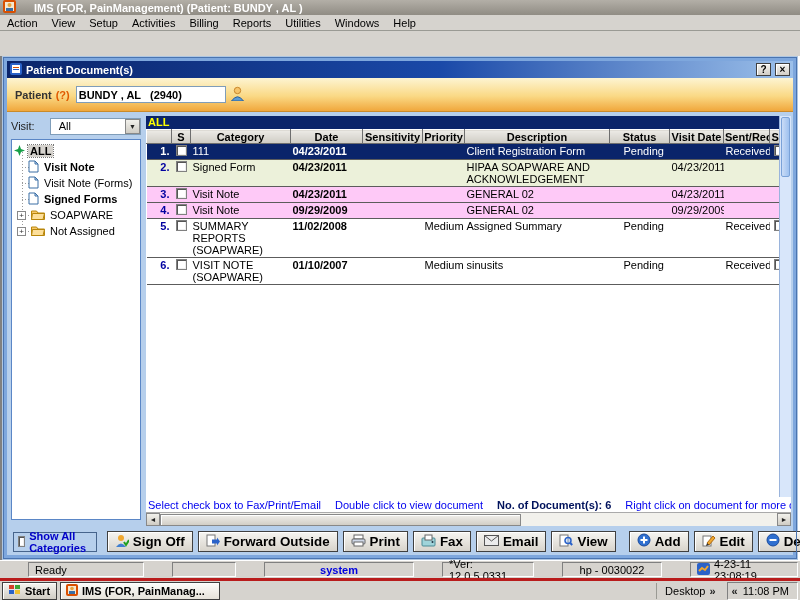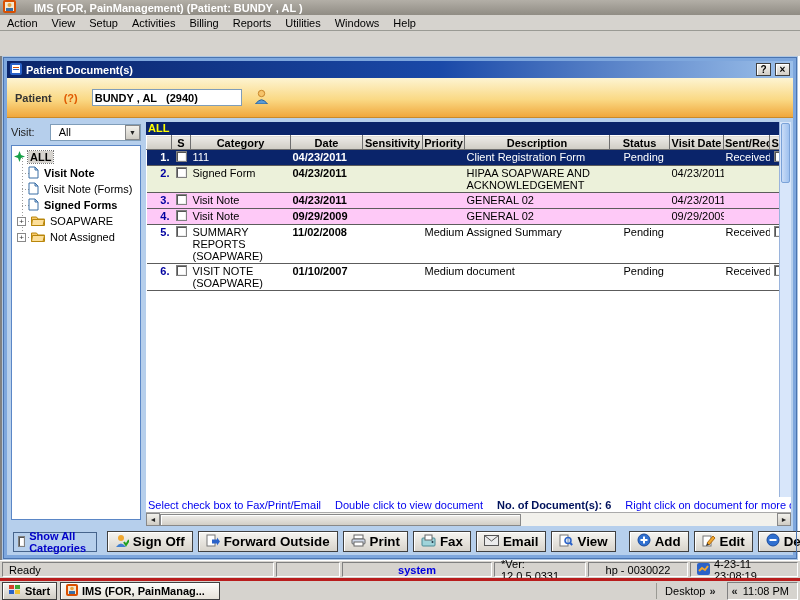--- a/index.html
+++ b/index.html
@@ -17,22 +17,22 @@
 
   
   .dlg { position:absolute; inset:2px; border:3px solid #7ea7dd; outline:1px solid #4a74b0;
     background:#b6cfec; display:flex; flex-direction:column; }
   .dlg-titlebar { height:17px; background:linear-gradient(90deg,#0a246a,#1a49a8 55%,#9cc0ea);
     color:#fff; font-weight:bold; display:flex; align-items:center; gap:4px; padding:0 3px; }
   .dlg-title { flex:1; }
   .tb-btn { width:15px; height:13px; background:linear-gradient(180deg,#f5f4f0,#d2cec6); border:1px solid #404040;
     box-shadow:inset 1px 1px 0 #fff; font-size:10px; font-weight:bold; color:#000;
     display:flex; align-items:center; justify-content:center; cursor:default; }
-  .patient-bar { height:40px; background:linear-gradient(180deg,#fdf4d2,#fad985 55%,#f0a73c);
-    display:flex; align-items:center; padding:0 8px; gap:12px; border-bottom:1px solid #c98a2a; }
+  .patient-bar { height:34px; background:linear-gradient(180deg,#fdf4d2,#fad985 55%,#f0a73c);
+    display:flex; align-items:center; padding:0 8px; gap:4px; border-bottom:1px solid #c98a2a; }
   .patient-label { font-weight:bold; color:#333; }
   .q-mark { color:#e05a00; font-weight:bold; }
   .patient-input { width:150px; height:17px; border:1px solid #7f9db9; font-family:"Liberation Sans",sans-serif;
     font-size:11px; font-weight:bold; padding:0 2px; margin-left:2px; }
 
   .dlg-main { flex:1; display:flex; min-height:0; padding:4px 2px 2px 4px; gap:5px; }
 
   
   .left-panel { width:130px; display:flex; flex-direction:column; }
   .visit-row { height:20px; display:flex; align-items:center; gap:15px; }
@@ -96,21 +96,21 @@
   .btn { height:21px; display:flex; align-items:center; justify-content:center; gap:4px; padding:0 7px;
     background:linear-gradient(180deg,#f6f5f1,#d8d4cc); border:1px solid #404040;
     box-shadow:inset 1px 1px 0 #fff; font-weight:bold; color:#000; white-space:nowrap; cursor:default; }
   .btn svg { flex:none; }
   .gap-before { margin-left:8px; }
   .footer-spacer { flex:1; }
 
   
   .statusbar { position:absolute; left:0; right:0; bottom:22px; height:18px; background:#d6d3ce;
     border-top:1px solid #fff; display:flex; align-items:stretch; padding:1px 2px; gap:2px; }
-  .spanel { border:1px solid; border-color:#808080 #fff #fff #808080; display:flex; align-items:center; padding:0 6px; }
+  .spanel { border:1px solid; border-color:#808080 #fff #fff #808080; display:flex; align-items:center; padding:0 6px;margin-left:26px; }
   .sp-ready { flex:1.55; }
   .sp-blank { flex:0 0 64px; }
   .sp-user { flex:0 0 150px; justify-content:center; color:#0000e0; font-weight:bold; }
   .sp-ver { flex:0 0 92px; justify-content:center; }
   .sp-host { flex:0 0 100px; justify-content:center; }
   .sp-time { flex:0 0 108px; gap:4px; justify-content:flex-end; }
 
   
   .taskbar { position:absolute; left:0; right:0; bottom:0; height:22px; background:#d6d3ce;
     border-top:3px solid #b91c1c; display:flex; align-items:center; padding:1px 2px; gap:3px;justify-content:center; }
@@ -334,21 +334,21 @@
                       <td class="c-sent">Received</td>
                       <td class="c-so"><span class="cb"></span></td>
                     </tr>
                     <tr class="white">
                       <td class="c-num">6.</td>
                       <td class="c-s"><span class="cb"></span></td>
                       <td class="c-cat">VISIT NOTE (SOAPWARE)</td>
                       <td class="c-date">01/10/2007</td>
                       <td class="c-sens"></td>
                       <td class="c-pri">Medium</td>
-                      <td class="c-desc">document</td>
+                      <td class="c-desc">sinusits</td>
                       <td class="c-status">Pending</td>
                       <td class="c-vdate"></td>
                       <td class="c-sent">Received</td>
                       <td class="c-so"><span class="cb"></span></td>
                     </tr>
                   </tbody>
               </table>
               <div class="grid-filler"></div>
             </div>
             <div class="vscroll">

